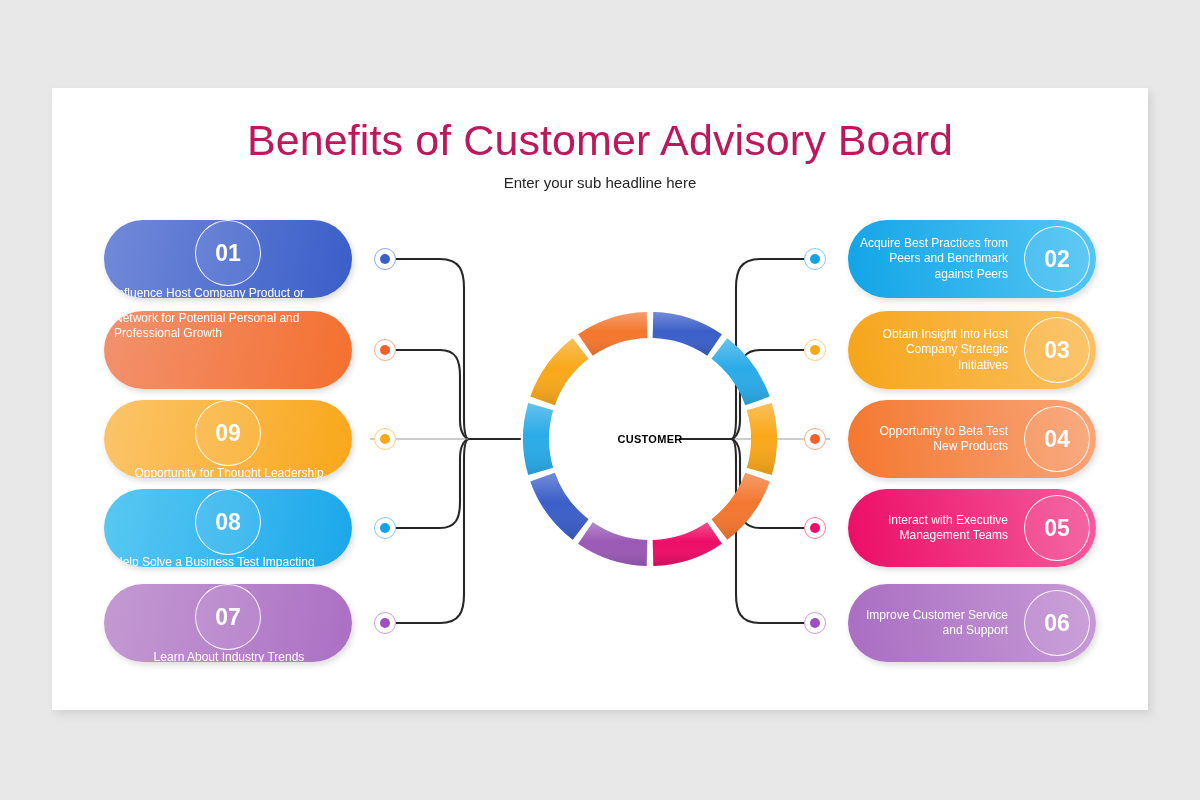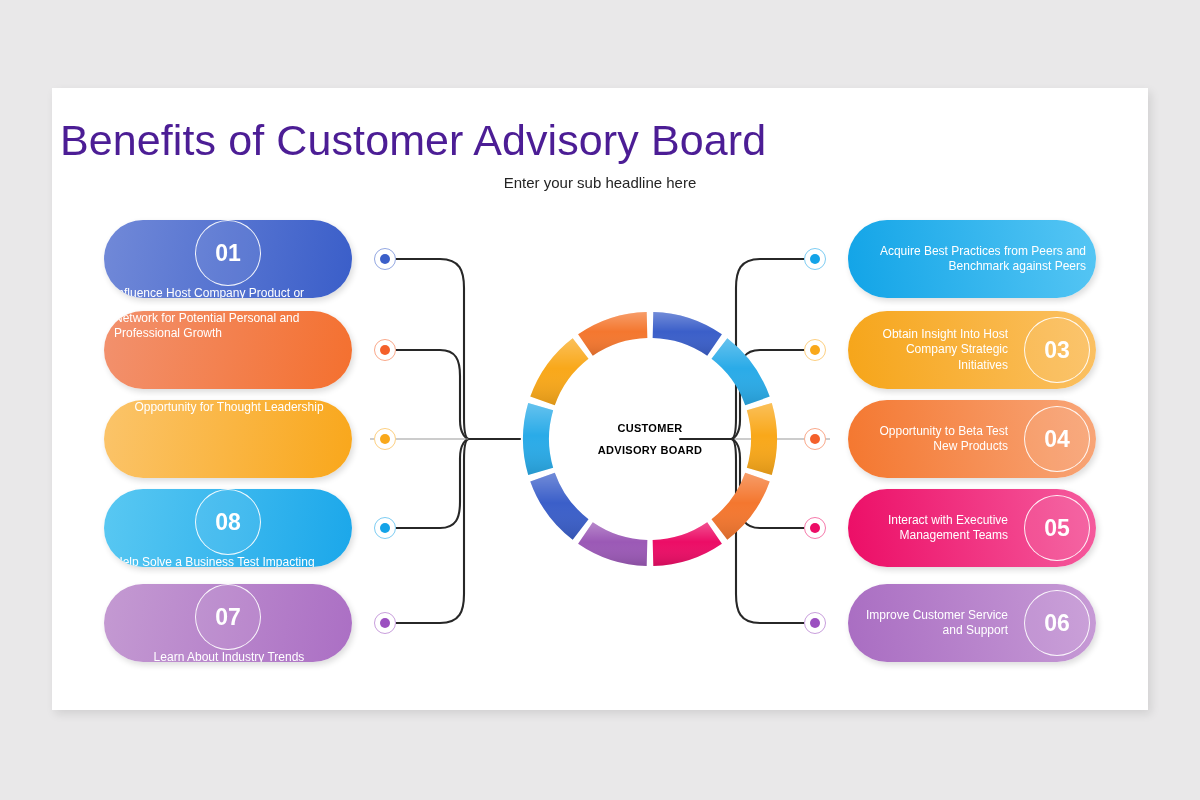--- a/index.html
+++ b/index.html
@@ -21,26 +21,27 @@
     top: 88px;
     width: 1096px;
     height: 622px;
     background: #ffffff;
     box-shadow: 3px 4px 9px rgba(0,0,0,0.10);
   }
 
   
   #title {
     position: absolute;
-    left: 8px;
+    left: 0;
     top: 28px;
     width: 100%;
+    text-align: center;
     font-size: 43px;
     font-weight: 400;
-    color: #4c1d95;
+    color: #be185d;
     letter-spacing: 0.1px;
     white-space: nowrap;
   }
   #subtitle {
     position: absolute;
     left: 0;
     top: 86px;
     width: 100%;
     text-align: center;
     font-size: 15px;
@@ -213,21 +214,20 @@
           <path d="M 9.22989367173949 167.06994877739817 A 127 127 0 0 1 9.229893671739475 94.93005122260186 L 34.159206778312495 102.31445018490385 A 101 101 0 0 0 34.159206778312495 159.68554981509618 Z" fill="#2aabe8"></path>
           <path d="M 9.22989367173949 167.06994877739817 A 127 127 0 0 1 9.229893671739475 94.93005122260186 L 34.159206778312495 102.31445018490385 A 101 101 0 0 0 34.159206778312495 159.68554981509618 Z" fill="url(#segShade)"></path>
           <path d="M 11.284530631293322 88.60652887731115 A 127 127 0 0 1 53.68729851589245 30.24412578301316 L 69.5150956701192 50.871312630585265 A 101 101 0 0 0 35.79320939968997 97.28550721738918 Z" fill="#f9a81a"></path>
           <path d="M 11.284530631293322 88.60652887731115 A 127 127 0 0 1 53.68729851589245 30.24412578301316 L 69.5150956701192 50.871312630585265 A 101 101 0 0 0 35.79320939968997 97.28550721738918 Z" fill="url(#segShade)"></path>
           <path d="M 59.06640791054623 26.335974045004008 A 127 127 0 0 1 127.67552756490007 4.043519728104229 L 128.35612822090476 30.03461017746872 A 101 101 0 0 0 73.79297007059188 47.763254949176414 Z" fill="#f4772f"></path>
           <path d="M 59.06640791054623 26.335974045004008 A 127 127 0 0 1 127.67552756490007 4.043519728104229 L 128.35612822090476 30.03461017746872 A 101 101 0 0 0 73.79297007059188 47.763254949176414 Z" fill="url(#segShade)"></path>
         </g>
     </svg>
     <div id="donut-label">
       <div>CUSTOMER</div>
-      <div>ADVISORY BOARD</div>
     </div>
   </div>
 
   <div id="cards-layer">
       <div class="card left" style="top: 132px; left: 52px; background: linear-gradient(100deg, rgb(113, 137, 216) 0%, rgb(58, 94, 201) 100%);">
         <div class="card-inner">
           <div class="num-circle">01</div>
           <div class="card-text">Influence Host Company Product or Solutions Roadmap</div>
         </div>
       </div>
@@ -237,20 +237,21 @@
       <div class="card left" style="top: 223px; left: 52px; background: linear-gradient(100deg, rgb(242, 145, 110) 0%, rgb(244, 112, 47) 100%);">
         <div class="card-inner">
           <div class="card-text">Network for Potential Personal and Professional Growth</div>
         </div>
       </div>
       <div class="dot" style="color: rgb(244, 96, 42); left: 333px; top: 262px;">
         <div class="dot-core"></div>
       </div>
       <div class="card left" style="top: 312px; left: 52px; background: linear-gradient(100deg, rgb(251, 196, 106) 0%, rgb(249, 167, 27) 100%);">
         <div class="card-inner">
+          <div class="num-circle">09</div>
           <div class="card-text">Opportunity for Thought Leadership</div>
         </div>
       </div>
       <div class="dot" style="color: rgb(249, 168, 26); left: 333px; top: 351px;">
         <div class="dot-core"></div>
       </div>
       <div class="card left" style="top: 401px; left: 52px; background: linear-gradient(100deg, rgb(89, 200, 242) 0%, rgb(27, 167, 234) 100%);">
         <div class="card-inner">
           <div class="num-circle">08</div>
           <div class="card-text">Help Solve a Business Test Impacting Everyone on the Board</div>
@@ -263,20 +264,21 @@
         <div class="card-inner">
           <div class="num-circle">07</div>
           <div class="card-text">Learn About Industry Trends</div>
         </div>
       </div>
       <div class="dot" style="color: rgb(155, 79, 192); left: 333px; top: 535px;">
         <div class="dot-core"></div>
       </div>
       <div class="card right" style="top: 132px; left: 796px; background: linear-gradient(260deg, rgb(86, 198, 244) 0%, rgb(18, 164, 231) 100%);">
         <div class="card-inner">
+          <div class="num-circle">02</div>
           <div class="card-text">Acquire Best Practices from Peers and Benchmark against Peers</div>
         </div>
       </div>
       <div class="dot" style="color: rgb(19, 163, 232); left: 763px; top: 171px;">
         <div class="dot-core"></div>
       </div>
       <div class="card right" style="top: 223px; left: 796px; background: linear-gradient(260deg, rgb(251, 193, 100) 0%, rgb(246, 165, 25) 100%);">
         <div class="card-inner">
           <div class="num-circle">03</div>
           <div class="card-text">Obtain Insight Into Host Company Strategic Initiatives</div>

